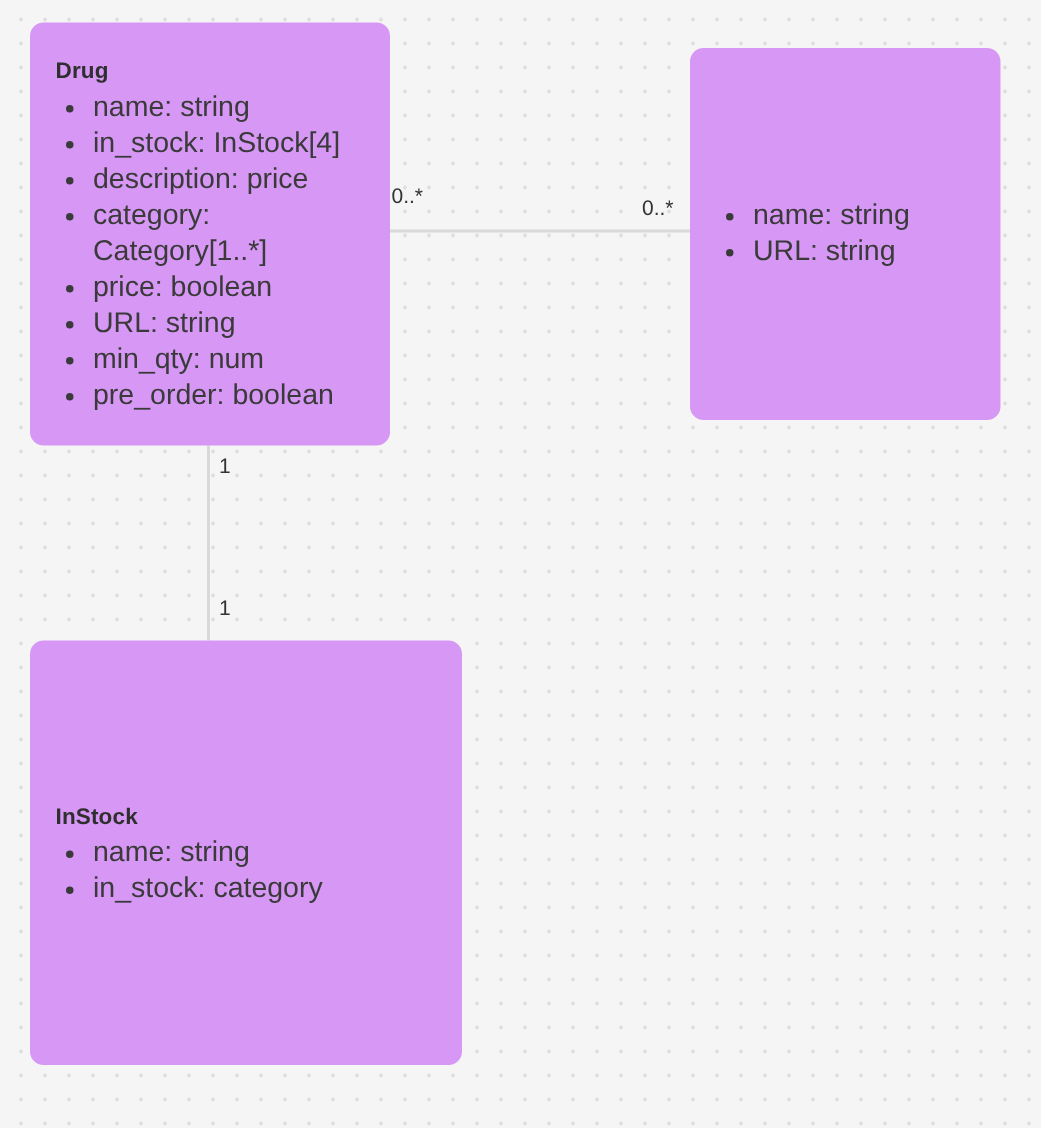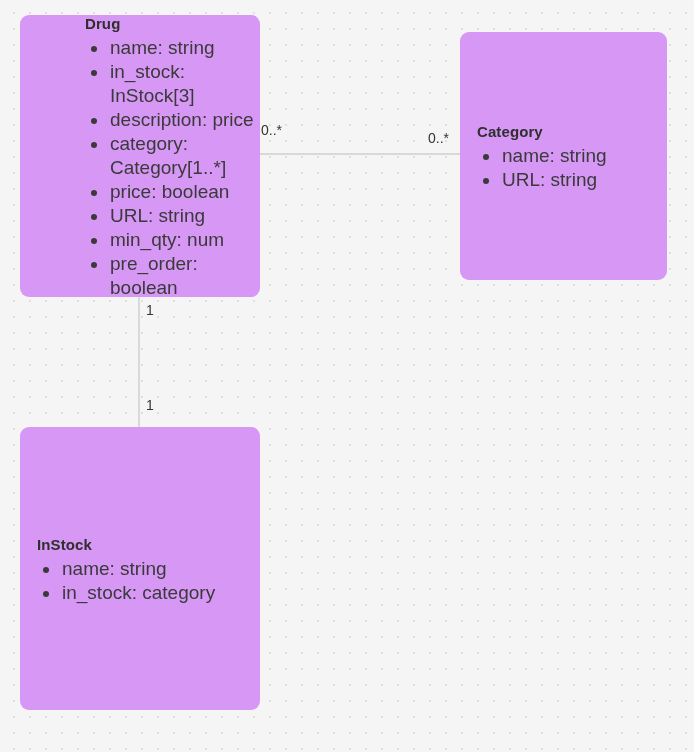--- a/index.html
+++ b/index.html
@@ -43,21 +43,21 @@
     list-style: disc outside;
   }
   .node li {
     font-size: 19px;
     line-height: 24px;
     color: #3a3a3a;
     padding-left: 1px;
   }
   .node-drug    { left: 20px;  top: 15px;  width: 240px; height: 282px; }
   .node-category{ left: 460px; top: 32px;  width: 207px; height: 248px; }
-  .node-instock { left: 20px;  top: 427px; width: 240px; height: 283px; }
+  .node-instock { left: 20px;  top: 427px; width: 288px; height: 283px; }
 
   .edge-line { position: absolute; }
   .edge-drug-category { left: 259px; top: 153px; width: 201px; height: 2px; }
   .edge-drug-instock  { left: 138px; top: 297px; width: 2px;  height: 130px; }
 
   .edge-label {
     position: absolute;
     font-size: 14px;
     line-height: 16px;
     color: #333333;
@@ -74,39 +74,38 @@
 <div class="canvas" style="background-color: rgb(245, 245, 245);">
 
   <div class="edge-line edge-drug-category" style="background-color: rgb(217, 217, 217);"></div>
   <div class="edge-label lbl-dc-from">0..*</div>
   <div class="edge-label lbl-dc-to">0..*</div>
 
   <div class="edge-line edge-drug-instock" style="background-color: rgb(217, 217, 217);"></div>
   <div class="edge-label lbl-di-from">1</div>
   <div class="edge-label lbl-di-to">1</div>
 
-  <div class="node node-drug" style="background-color: rgb(214, 151, 245); padding-left: 48px;">
+  <div class="node node-drug" style="background-color: rgb(214, 151, 245);">
     <div class="node-content">
       <div class="node-title">Drug</div>
       <ul>
         <li>name: string</li>
-        <li>in_stock: InStock[3]</li>
+        <li>in_stock: InStock[4]</li>
         <li>description: price</li>
         <li>category: Category[1..*]</li>
         <li>price: boolean</li>
         <li>URL: string</li>
         <li>min_qty: num</li>
         <li>pre_order: boolean</li>
       </ul>
     </div>
   </div>
 
   <div class="node node-category" style="background-color: rgb(214, 151, 245);">
     <div class="node-content">
-      <div class="node-title">Category</div>
       <ul>
         <li>name: string</li>
         <li>URL: string</li>
       </ul>
     </div>
   </div>
 
   <div class="node node-instock" style="background-color: rgb(214, 151, 245);">
     <div class="node-content">
       <div class="node-title">InStock</div>

